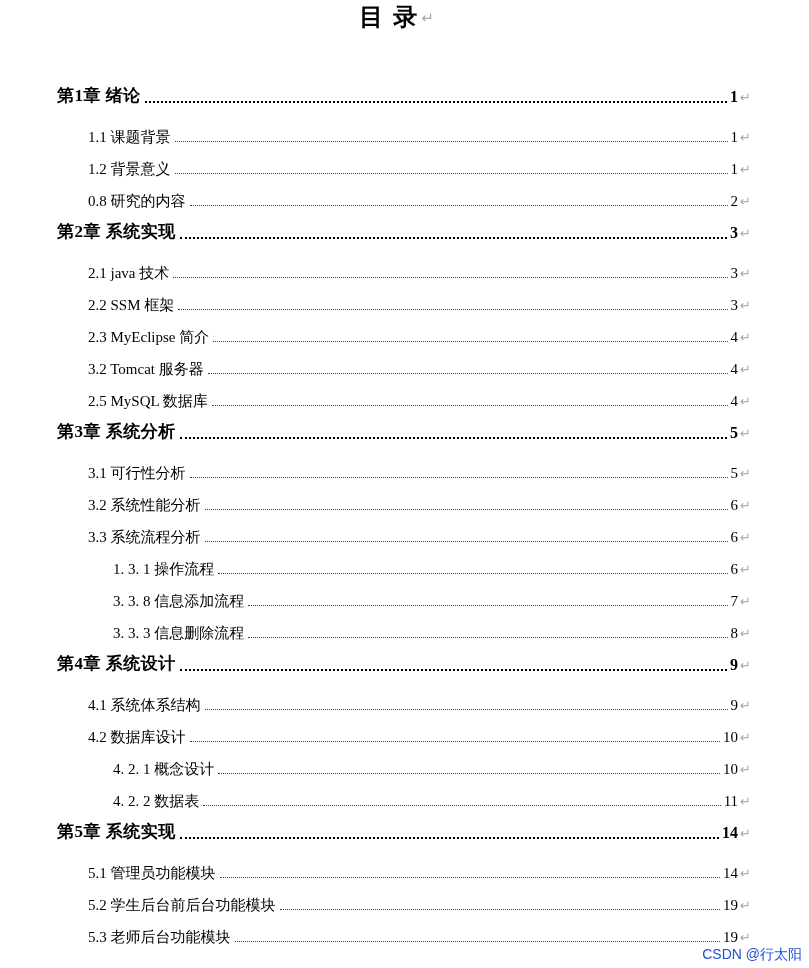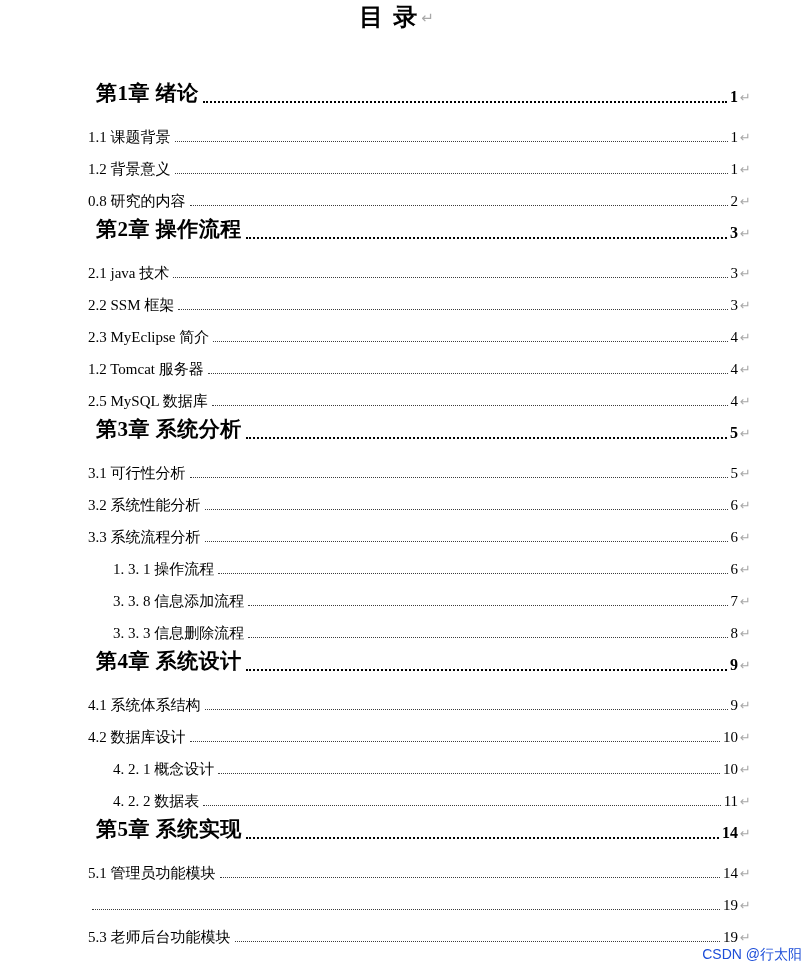--- a/index.html
+++ b/index.html
@@ -39,21 +39,21 @@
     display: flex;
     align-items: flex-end;
     height: 32px;
     font-size: 15px;
     white-space: nowrap;
   }
   .row.l0 { margin-bottom: 8px; }
   .row.l1 { padding-left: 31px; }
   .row.l2 { padding-left: 56px; }
   .row.bold { font-weight: bold; }
-  .row.bold .text { font-size: 21px; letter-spacing: 0.5px; margin-left: 39px; }
+  .row.bold .text { font-size: 17px; letter-spacing: 0.5px; }
   .row.bold .pagenum { font-size: 16px; }
   .text { flex: 0 0 auto; line-height: 1.2; }
   .leader {
     flex: 1 1 auto;
     border-bottom: 1px dotted #3c3c3c;
     margin: 0 3px 4px 4px;
     min-width: 10px;
   }
   .row.bold .leader {
     border-bottom: 2px dotted #000000;
@@ -107,21 +107,21 @@
     <span class="pagenum">1</span>
     <span class="pilcrow">↵</span>
   </div>
       <div class="row l1">
     <span class="text">0.8 研究的内容</span>
     <span class="leader"></span>
     <span class="pagenum">2</span>
     <span class="pilcrow">↵</span>
   </div>
       <div class="row l0 bold">
-    <span class="text">第2章 操作流程</span>
+    <span class="text">第2章 系统实现</span>
     <span class="leader"></span>
     <span class="pagenum">3</span>
     <span class="pilcrow">↵</span>
   </div>
       <div class="row l1">
     <span class="text">2.1 java 技术</span>
     <span class="leader"></span>
     <span class="pagenum">3</span>
     <span class="pilcrow">↵</span>
   </div>
@@ -131,21 +131,21 @@
     <span class="pagenum">3</span>
     <span class="pilcrow">↵</span>
   </div>
       <div class="row l1">
     <span class="text">2.3 MyEclipse 简介</span>
     <span class="leader"></span>
     <span class="pagenum">4</span>
     <span class="pilcrow">↵</span>
   </div>
       <div class="row l1">
-    <span class="text">1.2 Tomcat 服务器</span>
+    <span class="text">3.2 Tomcat 服务器</span>
     <span class="leader"></span>
     <span class="pagenum">4</span>
     <span class="pilcrow">↵</span>
   </div>
       <div class="row l1">
     <span class="text">2.5 MySQL 数据库</span>
     <span class="leader"></span>
     <span class="pagenum">4</span>
     <span class="pilcrow">↵</span>
   </div>
@@ -227,20 +227,21 @@
     <span class="pagenum">14</span>
     <span class="pilcrow">↵</span>
   </div>
       <div class="row l1">
     <span class="text">5.1 管理员功能模块</span>
     <span class="leader"></span>
     <span class="pagenum">14</span>
     <span class="pilcrow">↵</span>
   </div>
       <div class="row l1">
+    <span class="text">5.2 学生后台前后台功能模块</span>
     <span class="leader"></span>
     <span class="pagenum">19</span>
     <span class="pilcrow">↵</span>
   </div>
       <div class="row l1">
     <span class="text">5.3 老师后台功能模块</span>
     <span class="leader"></span>
     <span class="pagenum">19</span>
     <span class="pilcrow">↵</span>
   </div>

